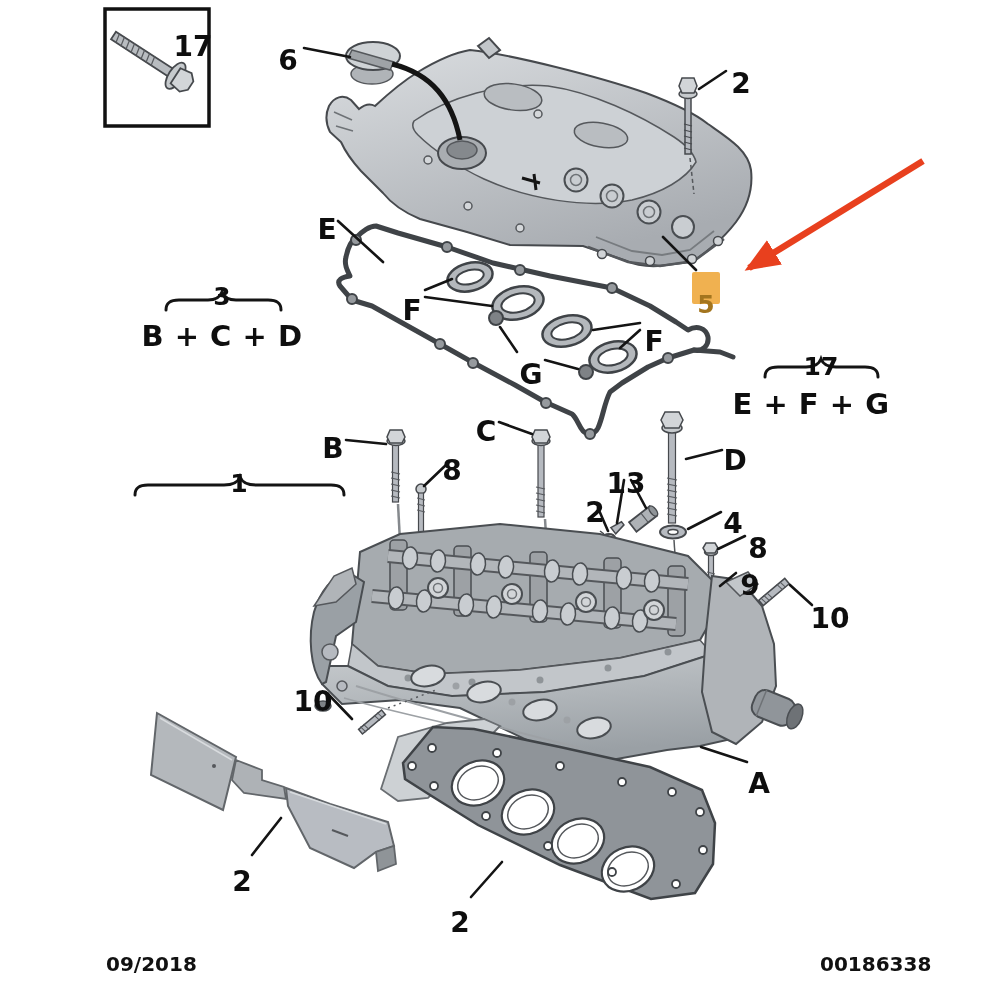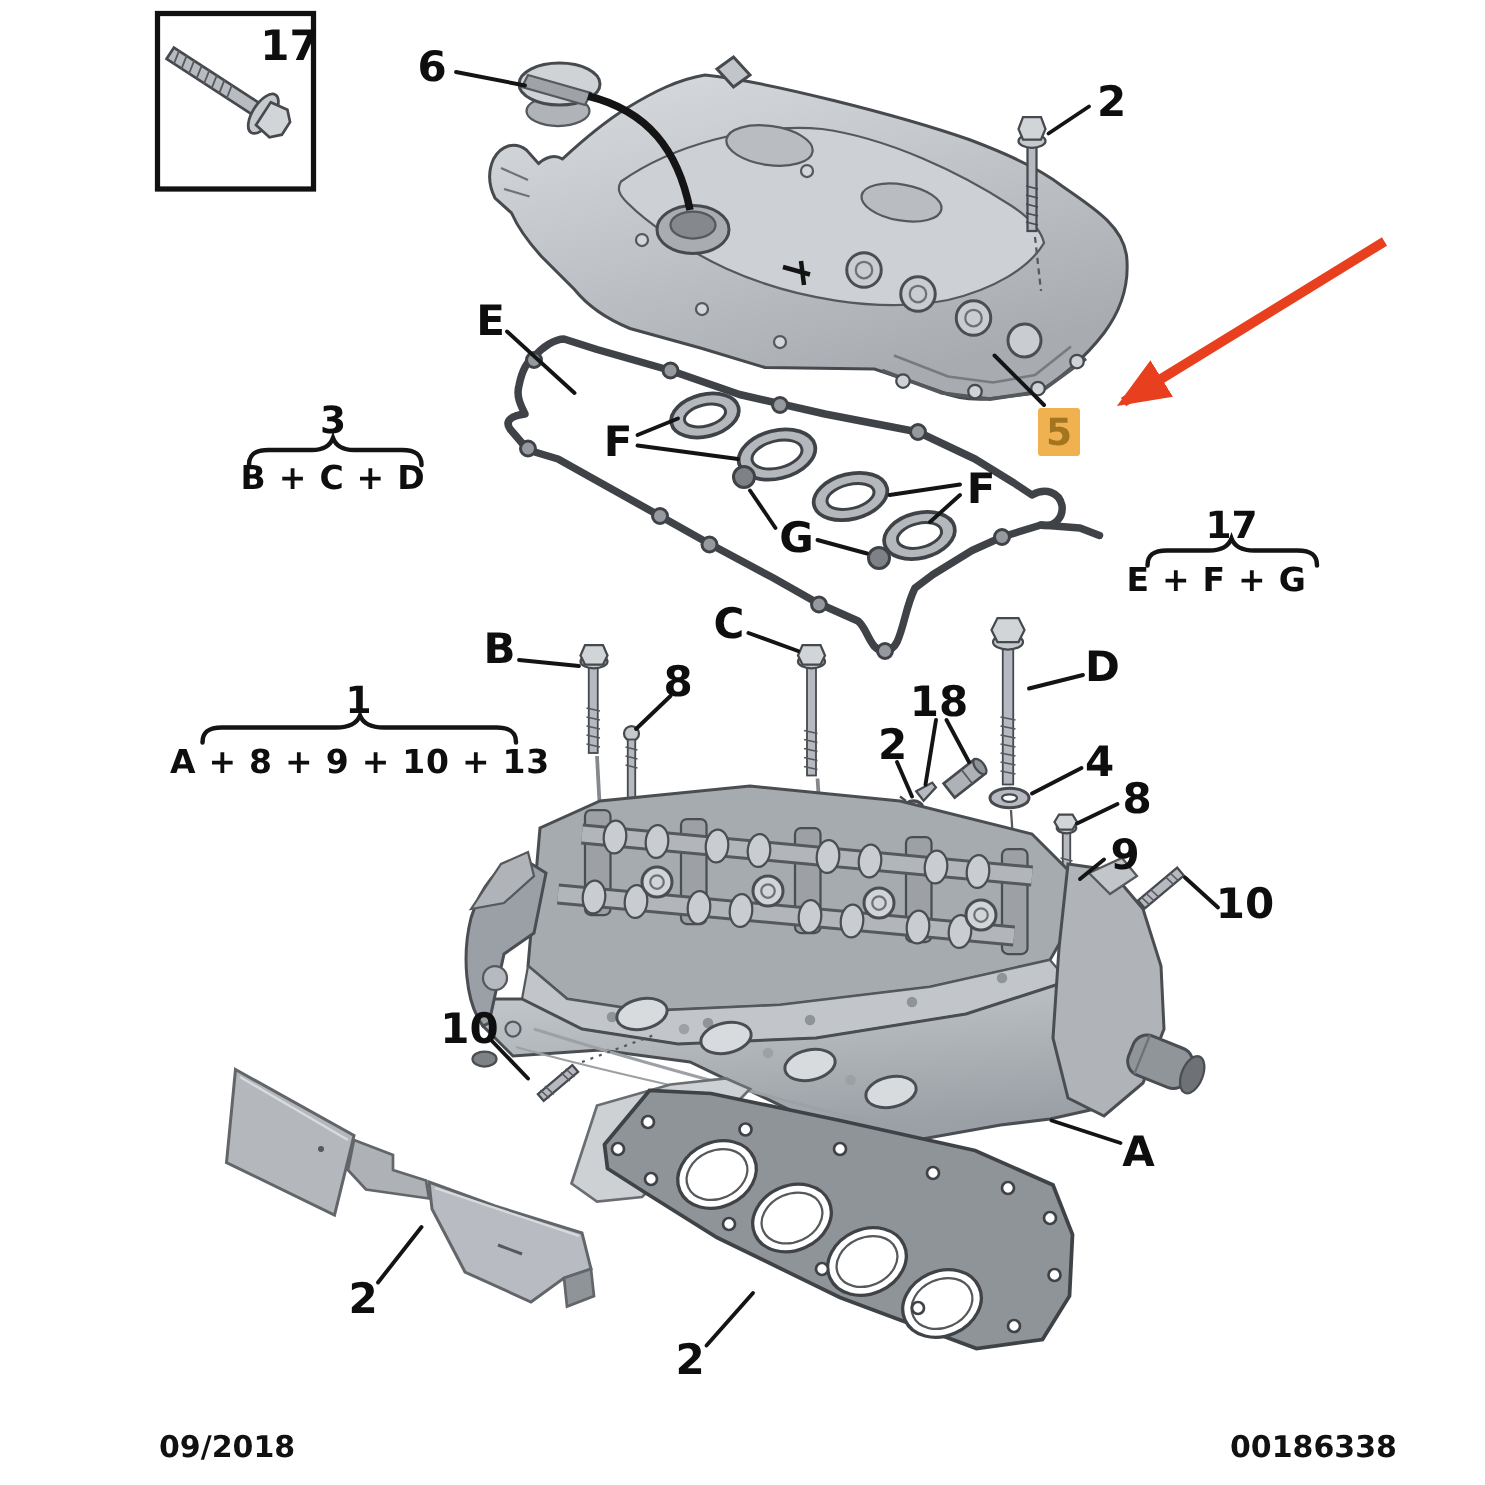--- a/index.html
+++ b/index.html
@@ -1,22 +1,22 @@
 <!DOCTYPE html>
 <html><head>
 <meta charset="utf-8">
 <style>
   html,body{margin:0;padding:0;background:#ffffff;}
   .stage{position:relative;width:990px;height:990px;background:#ffffff;overflow:hidden;
          font-family:"DejaVu Sans","Liberation Sans",sans-serif;}
   .stage svg{position:absolute;left:0;top:0;}
   .lbl{position:absolute;transform:translate(-50%,-50%);font-weight:bold;font-size:28px;
-       color:#0e0e0e;line-height:1;white-space:nowrap;user-select:none;}
+       color:#0e0e0e;line-height:1;white-space:nowrap;user-select:none;margin-top:16px;}
   .gnum{font-size:25px;}
-  .formula{font-size:22px;letter-spacing:.5px;}
+  .formula{font-size:29px;letter-spacing:.5px;}
   .hl{font-size:25px;color:#A3751E;}
   .footer{position:absolute;transform:translate(0,-50%);font-weight:bold;font-size:20px;color:#111;}
 </style>
 </head>
 <body>
 
 <div class="stage">
 
 <svg width="990" height="990" viewBox="0 0 990 990">
   <defs>
@@ -425,26 +425,25 @@
 <div class="lbl" style="left:412px;top:295px">F</div>
 <div class="lbl" style="left:654px;top:326px">F</div>
 <div class="lbl" style="left:531px;top:359px">G</div>
 <div class="lbl hl" style="left:706px;top:288px">5</div>
 
 <div class="lbl gnum" style="left:222px;top:280px">3</div>
 <div class="lbl formula" style="left:222px;top:320px">B + C + D</div>
 <div class="lbl gnum" style="left:821px;top:350px">17</div>
 <div class="lbl formula" style="left:811px;top:388px">E + F + G</div>
 <div class="lbl gnum" style="left:239px;top:467px">1</div>
-<div class="lbl formula" style="left:240px;top:509px">A + 8 + 9 + 10 + 13</div>
 
 <div class="lbl" style="left:486px;top:416px">C</div>
 <div class="lbl" style="left:333px;top:433px">B</div>
 <div class="lbl" style="left:452px;top:455px">8</div>
-<div class="lbl" style="left:626px;top:468px">18</div>
+<div class="lbl" style="left:626px;top:468px">13</div>
 <div class="lbl" style="left:595px;top:497px">2</div>
 <div class="lbl" style="left:735px;top:445px">D</div>
 <div class="lbl" style="left:733px;top:508px">4</div>
 <div class="lbl" style="left:758px;top:533px">8</div>
 <div class="lbl" style="left:750px;top:570px">9</div>
 <div class="lbl" style="left:830px;top:603px">10</div>
 <div class="lbl" style="left:313px;top:686px">10</div>
 <div class="lbl" style="left:759px;top:768px">A</div>
 <div class="lbl" style="left:242px;top:866px">2</div>
 <div class="lbl" style="left:460px;top:907px">2</div>

